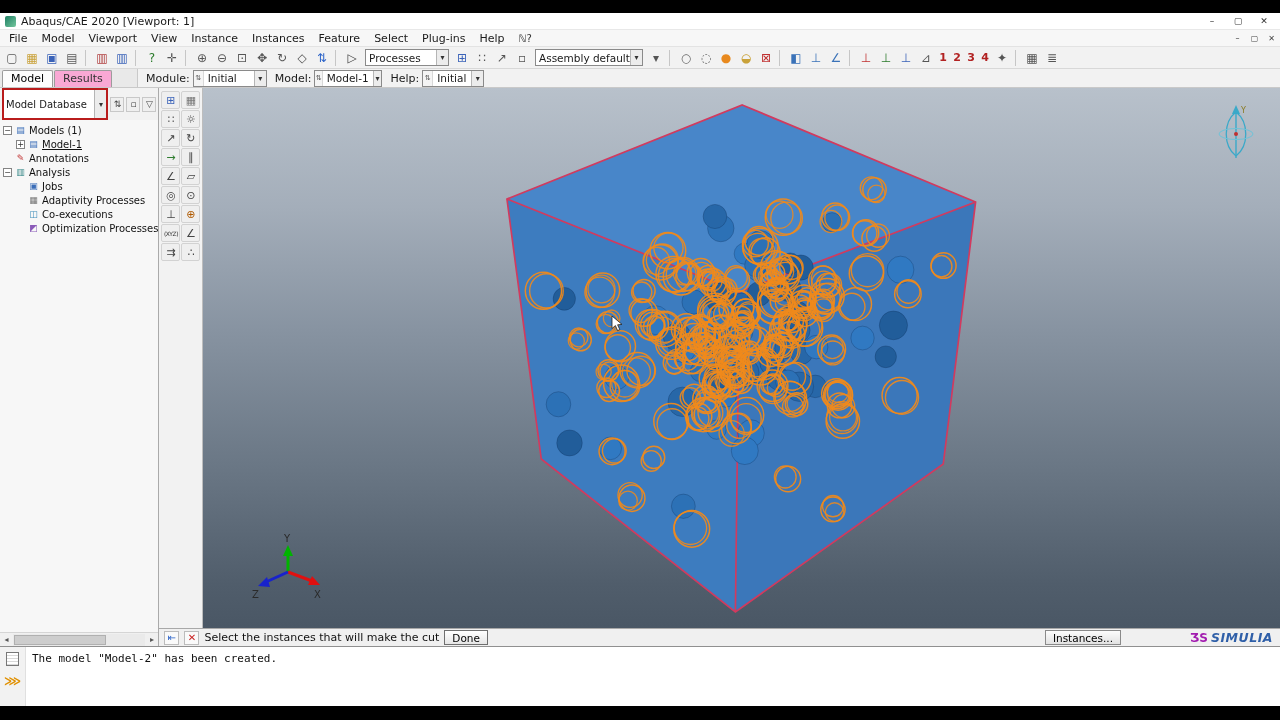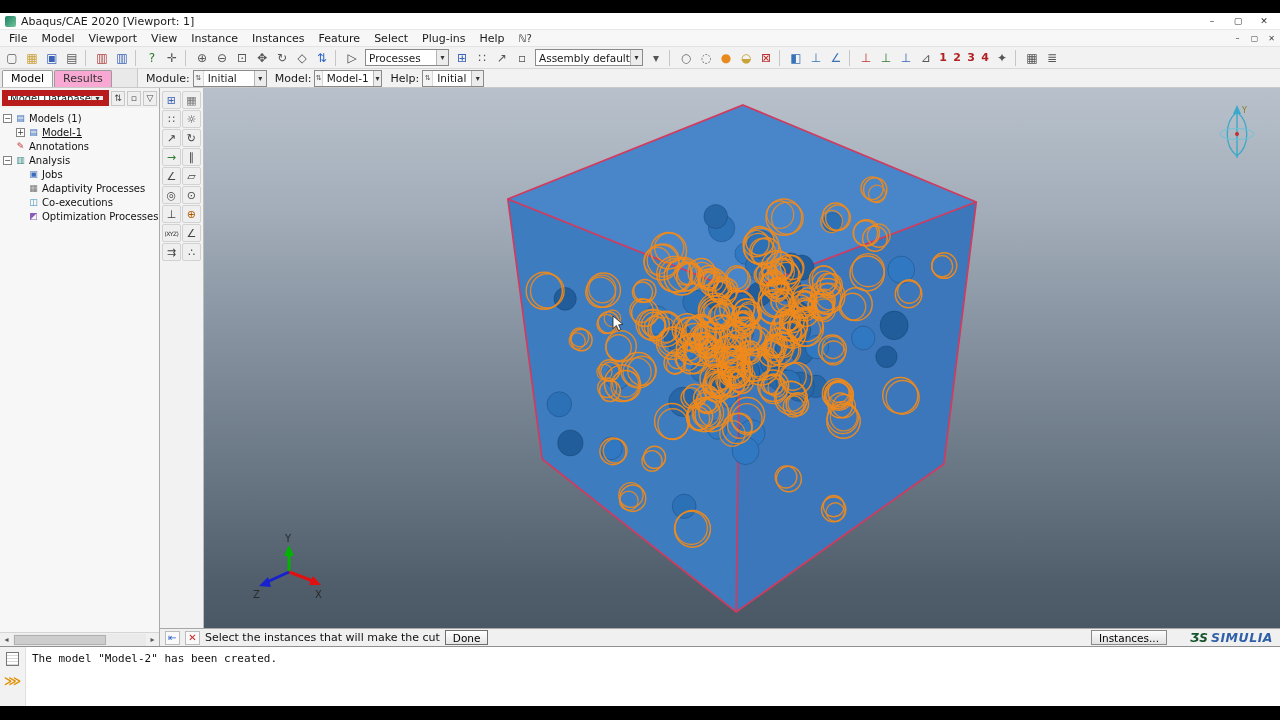--- a/index.html
+++ b/index.html
@@ -30,21 +30,21 @@
 .tabs{width:138px;align-self:stretch;display:flex;align-items:flex-end;gap:1px;padding-left:2px;background:#e9e9e9;border-right:1px solid #c9c9c9;}
 .tab{padding:1px 8px 2px;font-size:11px;background:#f9a8d4;border:1px solid #9c9c9c;border-bottom:none;border-radius:2px 2px 0 0;color:#333;}
 .tab.active{background:#fdfdfd;color:#000;}
 .ctx-label{margin-left:8px;margin-right:3px;}
 .ctx-combo{display:flex;align-items:center;height:17px;background:#fff;border:1px solid #8a8a8a;}
 .ctx-combo .combo-spin{width:10px;font-size:7px;color:#555;border-right:1px solid #d8d8d8;background:#f4f4f4;align-self:stretch;display:flex;align-items:center;justify-content:center;}
 .ctx-combo .combo-val{flex:1;padding:0 4px;font-size:10.5px;white-space:nowrap;}
 .main{flex:1 1 auto;display:flex;min-height:0;}
 .left-panel{flex:0 0 138px;display:flex;flex-direction:column;background:#f7f7f7;border-right:1px solid #aaa;}
 .tree-toolbar{flex:0 0 20px;display:flex;align-items:center;gap:2px;padding:0 2px;background:#f2f2f2;}
-.db-combo{display:flex;align-items:center;height:16px;flex:1;background:#fff;border:6px solid #b91c1c;overflow:hidden;}
+.db-combo{display:flex;align-items:center;height:32px;flex:1;background:#fff;border:2px solid #b91c1c;overflow:hidden;}
 .db-combo .combo-val{flex:1;padding-left:2px;font-size:10px;white-space:nowrap;overflow:hidden;}
 .mini-btn{width:14px;height:15px;display:flex;align-items:center;justify-content:center;font-size:9px;color:#444;border:1px solid #c8c8c8;background:#efefef;}
 .tree{flex:1;padding-top:3px;overflow:hidden;font-size:10px;}
 .tree-row{display:flex;align-items:center;height:14px;white-space:nowrap;}
 .expander{width:9px;height:9px;flex:0 0 9px;border:1px solid #848484;background:#fff;font-size:8px;line-height:7px;text-align:center;margin-right:3px;color:#333;}
 .expander.none{border:none;background:transparent;}
 .tree-ico{width:11px;flex:0 0 11px;margin-right:3px;font-size:9px;text-align:center;}
 .tree-label{color:#111;}
 .tree-label.underlined{text-decoration:underline;}
 .hscroll{flex:0 0 14px;display:flex;align-items:center;background:#f0f0f0;border-top:1px solid #d5d5d5;}
@@ -60,23 +60,23 @@
 #scene{position:absolute;left:0;top:0;width:100%;height:100%;}
 .triad{position:absolute;left:45px;top:442px;}
 .compass{position:absolute;left:1005px;top:14px;}
 .cursor{position:absolute;left:408px;top:227px;}
 .promptbar{flex:0 0 18px;display:flex;align-items:center;background:#f0f0f0;border-top:1px solid #a8a8a8;padding:0 5px;gap:5px;font-size:11px;}
 .pb-icon{width:15px;height:14px;display:flex;align-items:center;justify-content:center;font-size:10px;border:1px solid #bcbcbc;background:#fafafa;}
 .pb-icon.blue{color:#2a62c8;}
 .pb-icon.red{color:#c82020;font-weight:bold;}
 .pb-text{color:#111;}
 .pb-done{font-family:inherit;font-size:10.5px;height:15px;padding:0 7px;border:1px solid #6f6f6f;background:linear-gradient(#fff,#e6e6e6);}
-.pb-instances{font-family:inherit;font-size:10.5px;height:15px;padding:0 7px;border:1px solid #8a8a8a;background:linear-gradient(#fcfcfc,#e2e2e2);margin-right:18px;}
+.pb-instances{font-family:inherit;font-size:10.5px;height:15px;padding:0 7px;border:1px solid #8a8a8a;background:linear-gradient(#fcfcfc,#e2e2e2);margin-right:24px;}
 .brand{display:flex;align-items:baseline;gap:3px;margin-right:2px;}
-.brand-mark{font-style:italic;font-weight:bold;font-size:12px;color:#14532d;}
+.brand-mark{font-weight:bold;font-size:12px;color:#a21caf;margin-left:40px;}
 .brand-name{font-style:italic;font-weight:bold;font-size:12.5px;color:#2f5fa8;letter-spacing:0.5px;}
 .message{flex:0 0 60px;background:#fff;border-top:1px solid #909090;display:flex;}
 .msg-gutter{flex:0 0 26px;background:#f2f2f2;border-right:1px solid #e0e0e0;display:flex;flex-direction:column;align-items:center;padding-top:5px;gap:9px;}
 .msg-log-icon{width:13px;height:14px;border:1px solid #777;background:repeating-linear-gradient(180deg,#fff 0 2px,#d8d8d8 2px 3px);}
 .msg-cli-icon{color:#e09000;font-weight:bold;font-size:12px;line-height:1;}
 .msg-text{padding:5px 6px;font-family:"DejaVu Sans Mono","Liberation Mono",monospace;font-size:11px;color:#101010;}
 </style>
 </head>
 <body>
 

